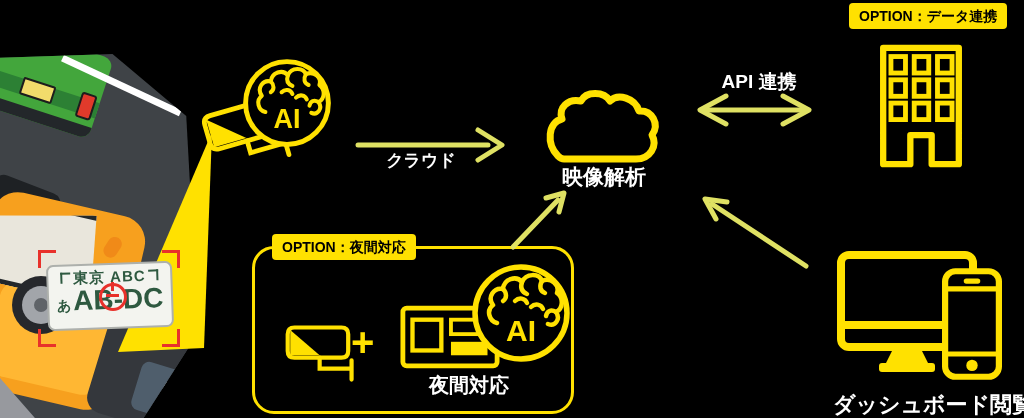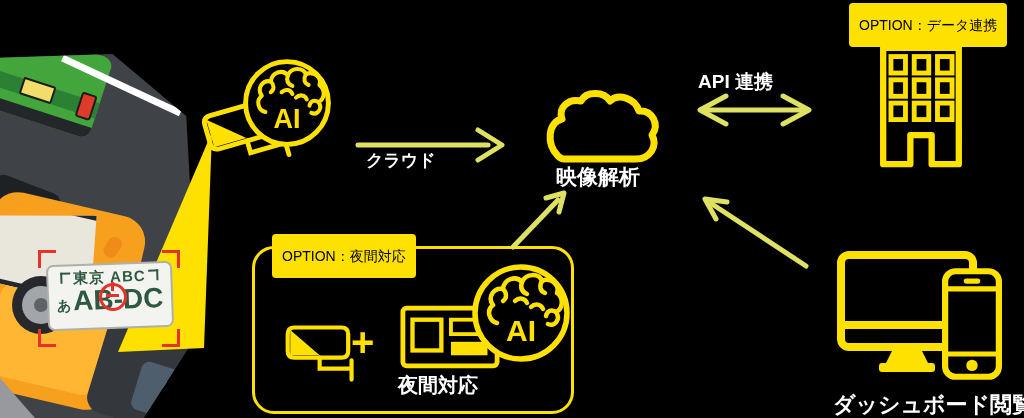--- a/index.html
+++ b/index.html
@@ -1,21 +1,21 @@
 <!DOCTYPE html>
 <html><head>
 <meta charset="utf-8">
 <style>
   html,body{margin:0;padding:0;background:#000;}
   #canvas{position:relative;width:1024px;height:418px;background:#000;overflow:hidden;
           font-family:"Liberation Sans","DejaVu Sans",sans-serif;}
   .abs{position:absolute;}
-  .lbl{color:#fff;font-weight:700;white-space:nowrap;}
-  .badge{position:absolute;background:#FFE100;color:#000;font-weight:400;font-size:14px;
-         line-height:1;padding:15px 10px;border-radius:4px;white-space:nowrap;z-index:6;}
+  .lbl{color:#fff;font-weight:700;text-align:center;white-space:nowrap;}
+  .badge{position:absolute;background:#FFE100;color:#000;font-weight:700;font-size:14px;
+         line-height:1;padding:6px 10px;border-radius:4px;white-space:nowrap;z-index:6;}
   
   #scene{left:0;top:54px;width:194px;height:364px;
          clip-path:polygon(0% 1%,58% 0%,96% 17%,100% 56%,98% 80%,74% 100%,0% 100%);}
   .road{position:absolute;inset:0;background:#3F4347;}
   .lane{position:absolute;background:#fff;transform-origin:0 0;}
   .l1{left:64px;top:1px;width:130px;height:7px;transform:rotate(25deg);}
   .l2{left:12px;top:252px;width:195px;height:8px;transform:rotate(26deg);}
   .gcar{left:-22px;top:-16px;width:126px;height:84px;transform:rotate(18deg);}
   .gbody{position:absolute;inset:0;background:#43A63C;border-radius:10px;}
   .gband{position:absolute;left:0;right:0;top:46px;height:16px;background:#2C8034;}

